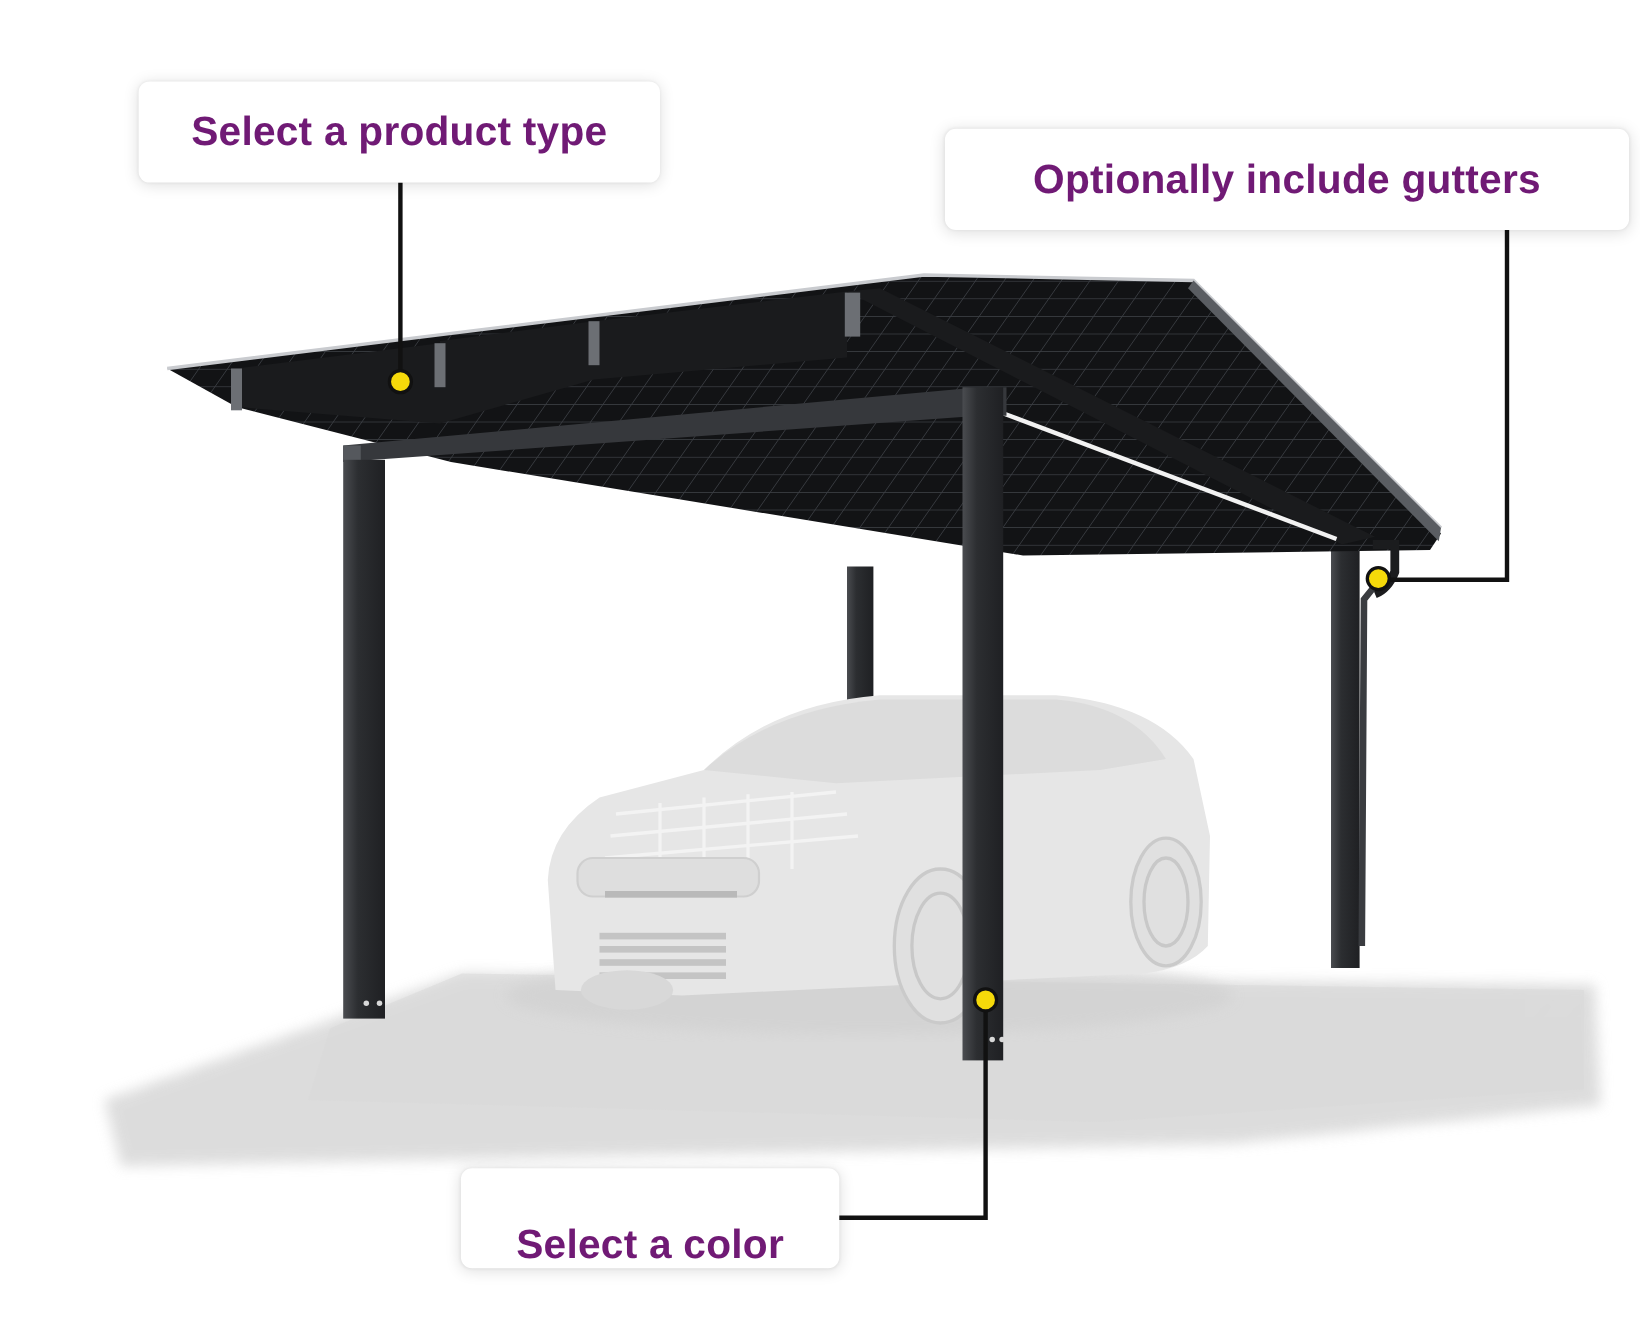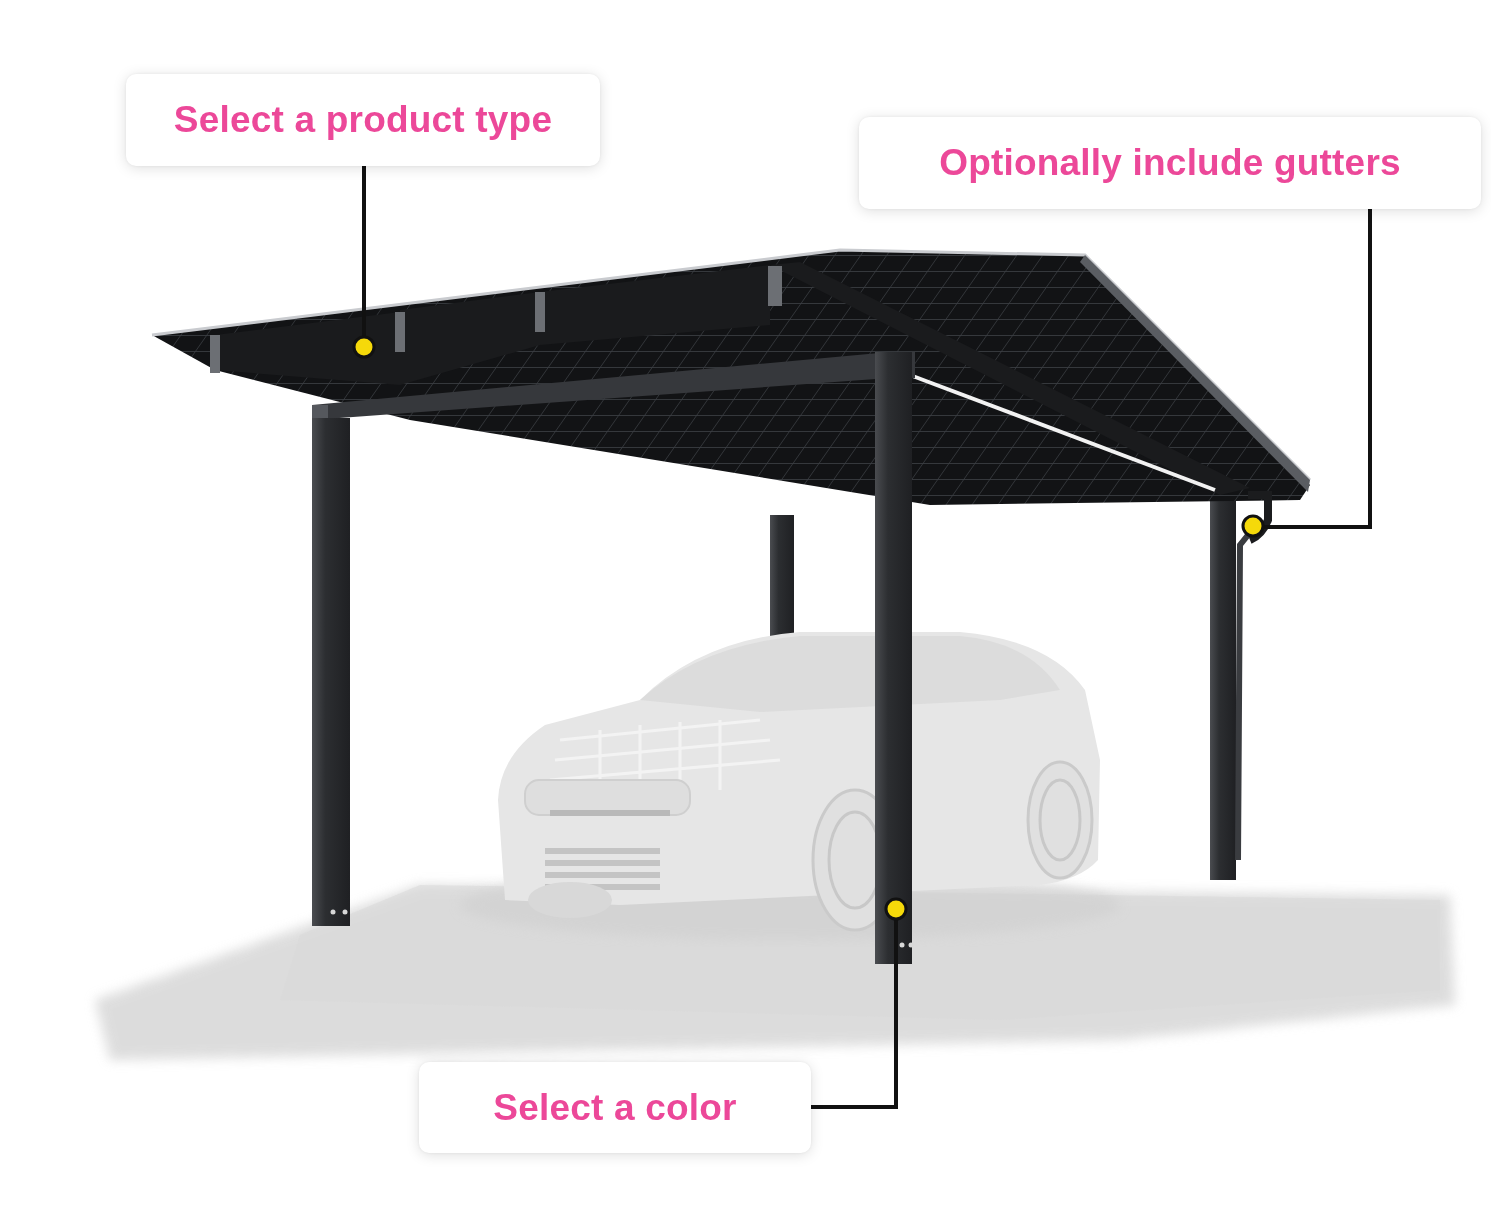--- a/index.html
+++ b/index.html
@@ -4,30 +4,30 @@
 <style>
   html, body { margin: 0; padding: 0; background: #ffffff; }
   body { width: 1491px; height: 1214px; position: relative; overflow: hidden; font-family: "Liberation Sans", sans-serif; }
   .scene { position: absolute; left: 0; top: 0; width: 1491px; height: 1214px; }
   .callout {
     position: absolute;
     background: #ffffff;
     border-radius: 10px;
     box-shadow: 0 2px 14px rgba(0,0,0,0.13), 0 0 3px rgba(0,0,0,0.06);
     display: flex; align-items: center; justify-content: center;
-    color: #ec4899;
+    color: #701a75;
     font-family: "Liberation Sans", sans-serif;
     font-weight: bold;
     font-size: 37px;
     letter-spacing: 0.2px;
     white-space: nowrap;
   }
   .c1 { left: 126px; top: 74px; width: 474px; height: 92px; }
   .c2 { left: 859px; top: 117px; width: 622px; height: 92px; }
-  .c3 { left: 419px; top: 1062px; width: 392px; height: 91px; }
+  .c3 { left: 419px; top: 1062px; width: 344px; height: 91px; align-items: flex-end; }
 </style>
 </head>
 <body>
 
 <svg class="scene" viewBox="0 0 1491 1214" xmlns="http://www.w3.org/2000/svg">
   <defs>
     <linearGradient id="postGrad" x1="0" x2="1" y1="0" y2="0">
       <stop offset="0" stop-color="#4a4c50"></stop>
       <stop offset="0.35" stop-color="#2c2e31"></stop>
       <stop offset="1" stop-color="#1f2023"></stop>

